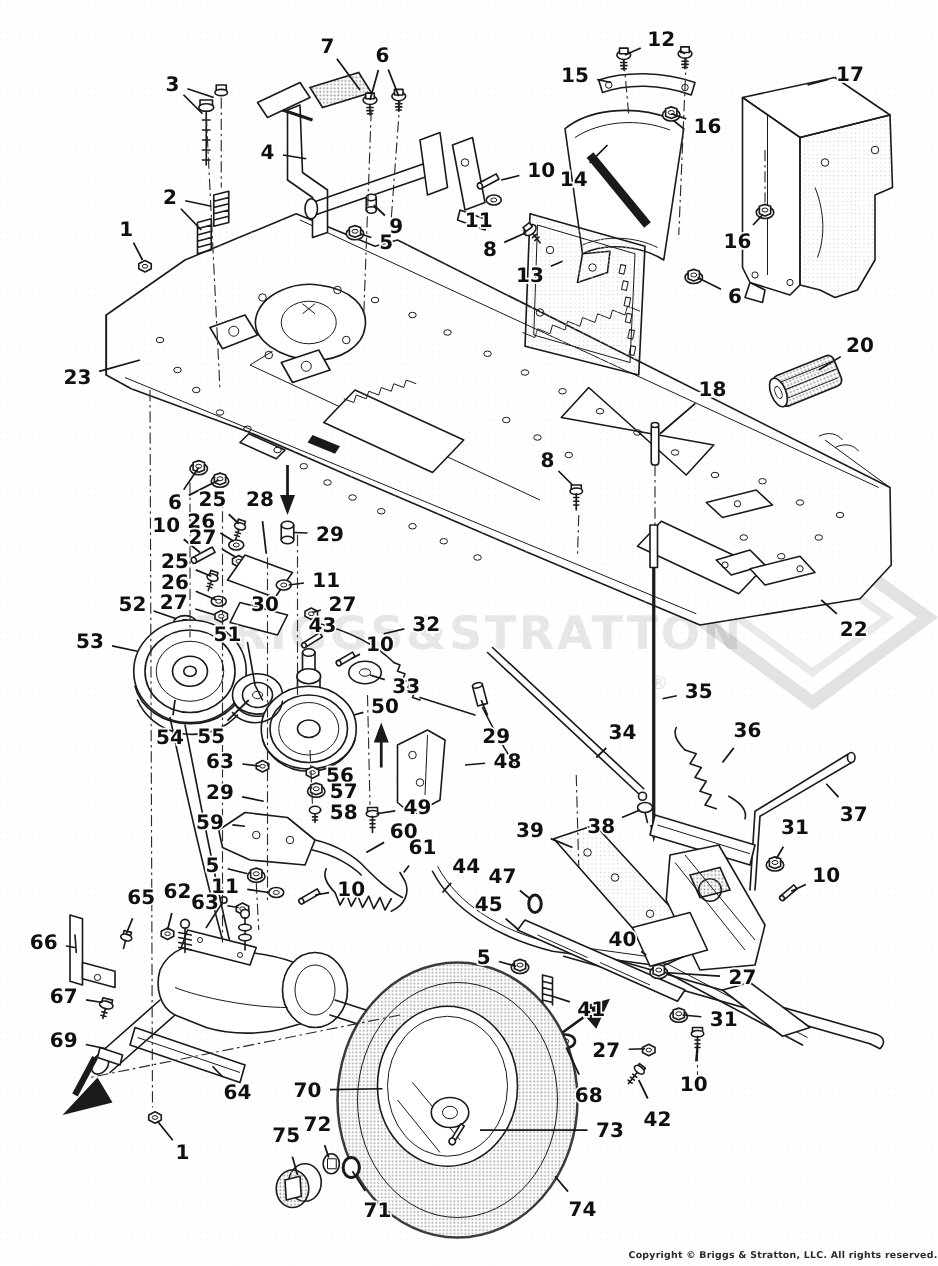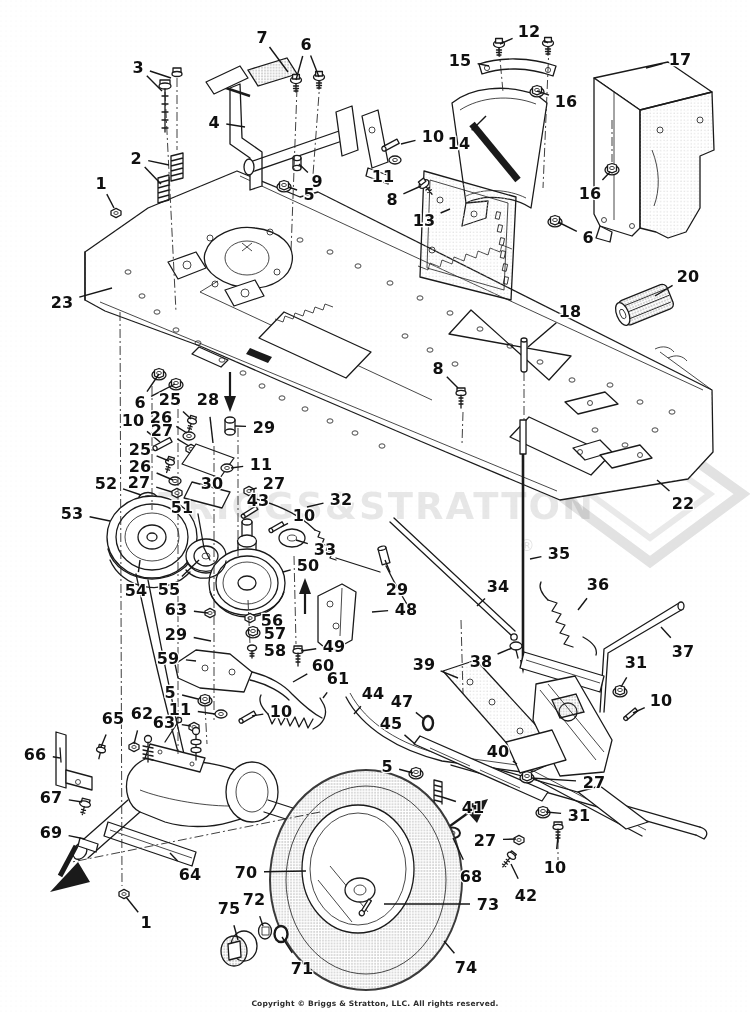--- a/index.html
+++ b/index.html
@@ -12,21 +12,21 @@
   .fw{fill:#ffffff;stroke:#1a1a1a;stroke-width:1.3;stroke-linejoin:round;}
   .fs{fill:url(#stip2);stroke:#1a1a1a;stroke-width:1.3;stroke-linejoin:round;}
   .fd{fill:url(#dotsD);stroke:#1a1a1a;stroke-width:1.3;}
   .blk{fill:#1a1a1a;stroke:none;}
   .dash{fill:none;stroke:#2a2a2a;stroke-width:.9;stroke-dasharray:9 3 2 3;}
   .leader{stroke:#161616;stroke-width:1.4;}
   .callout{font:700 16px "DejaVu Sans",sans-serif;fill:#101010;text-anchor:middle;
            paint-order:stroke;stroke:#ffffff;stroke-width:2.6px;}
   .wm{font:700 37px "DejaVu Sans",sans-serif;letter-spacing:2px;fill:#000;opacity:.09;text-anchor:middle;}
   .wm2{font:400 15px "DejaVu Sans",sans-serif;fill:#000;opacity:.12;text-anchor:middle;}
-  .footer{position:absolute;left:0;bottom:5px;width:100%;text-align:center;
+  .footer{position:absolute;left:0;bottom:5px;width:100%;text-align:right;
           font:700 7.5px "DejaVu Sans",sans-serif;color:#2b2b2b;letter-spacing:.2px;}
 </style>
 </head>
 <body>
 
 <div class="page">
 <svg id="art" width="750" height="1013" viewBox="0 0 750 1013">
   <defs>
     <pattern id="stip" width="5" height="5" patternUnits="userSpaceOnUse">
       <circle cx="1" cy="1" r=".55" fill="#e3e3e3"></circle>

